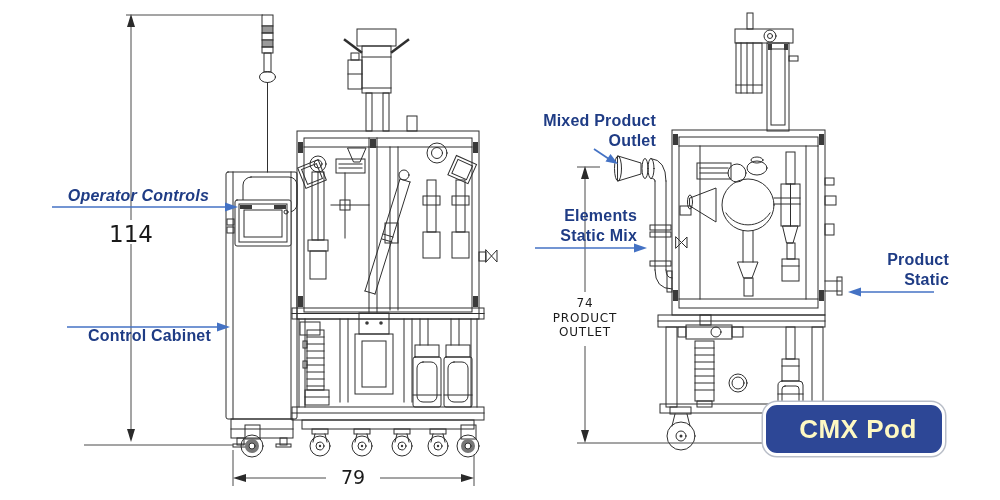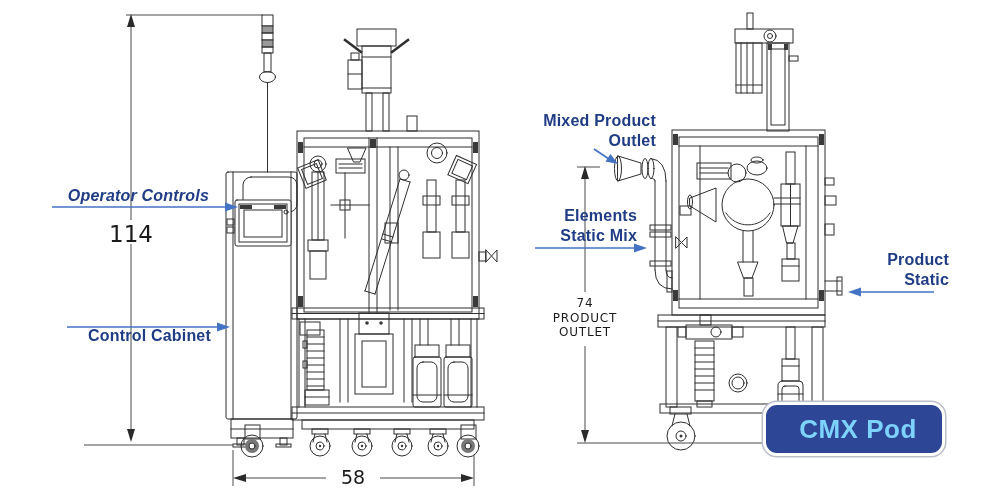--- a/index.html
+++ b/index.html
@@ -23,21 +23,21 @@
   .lbl-operator{left:49px;top:186px;width:160px;font-style:italic;}
   .lbl-cabinet{left:51px;top:318px;width:160px;margin-top:8px;}
   .lbl-mixed{left:516px;top:111px;width:140px;}
   .lbl-static{left:517px;top:206px;width:120px;}
   .lbl-inlet{left:854px;top:250px;width:95px;}
   .badge{
     position:absolute;left:763px;top:402px;width:182px;height:54px;box-sizing:border-box;
     background:#2D4796;border:3px solid #ffffff;border-radius:14px;
     box-shadow:0 0 0 1.5px #b9bec8;
     display:flex;align-items:center;justify-content:center;
-    color:#7dd3fc;font-weight:bold;font-size:26px;letter-spacing:.5px;padding-left:8px;
+    color:#fef9c3;font-weight:bold;font-size:26px;letter-spacing:.5px;padding-left:8px;
   }
 </style>
 </head>
 <body>
 
 <div id="stage">
 
   <svg width="1000" height="500" viewBox="0 0 1000 500">
 
     <g stroke="#2f2f2f" fill="none" stroke-width="1" stroke-linecap="square">
@@ -421,17 +421,17 @@
     <span>74</span>
     <span>PRODUCT</span>
     <span>OUTLET</span>
   </div>
 
   <div class="callout lbl-inlet">
     <span>Product</span>
     <span>Static</span>
   </div>
 
-  <div class="dimtext dim-66">58</div>
+  <div class="dimtext dim-66">79</div>
 
   <div class="badge">CMX Pod</div>
 
 </div>
 
 </body></html>

